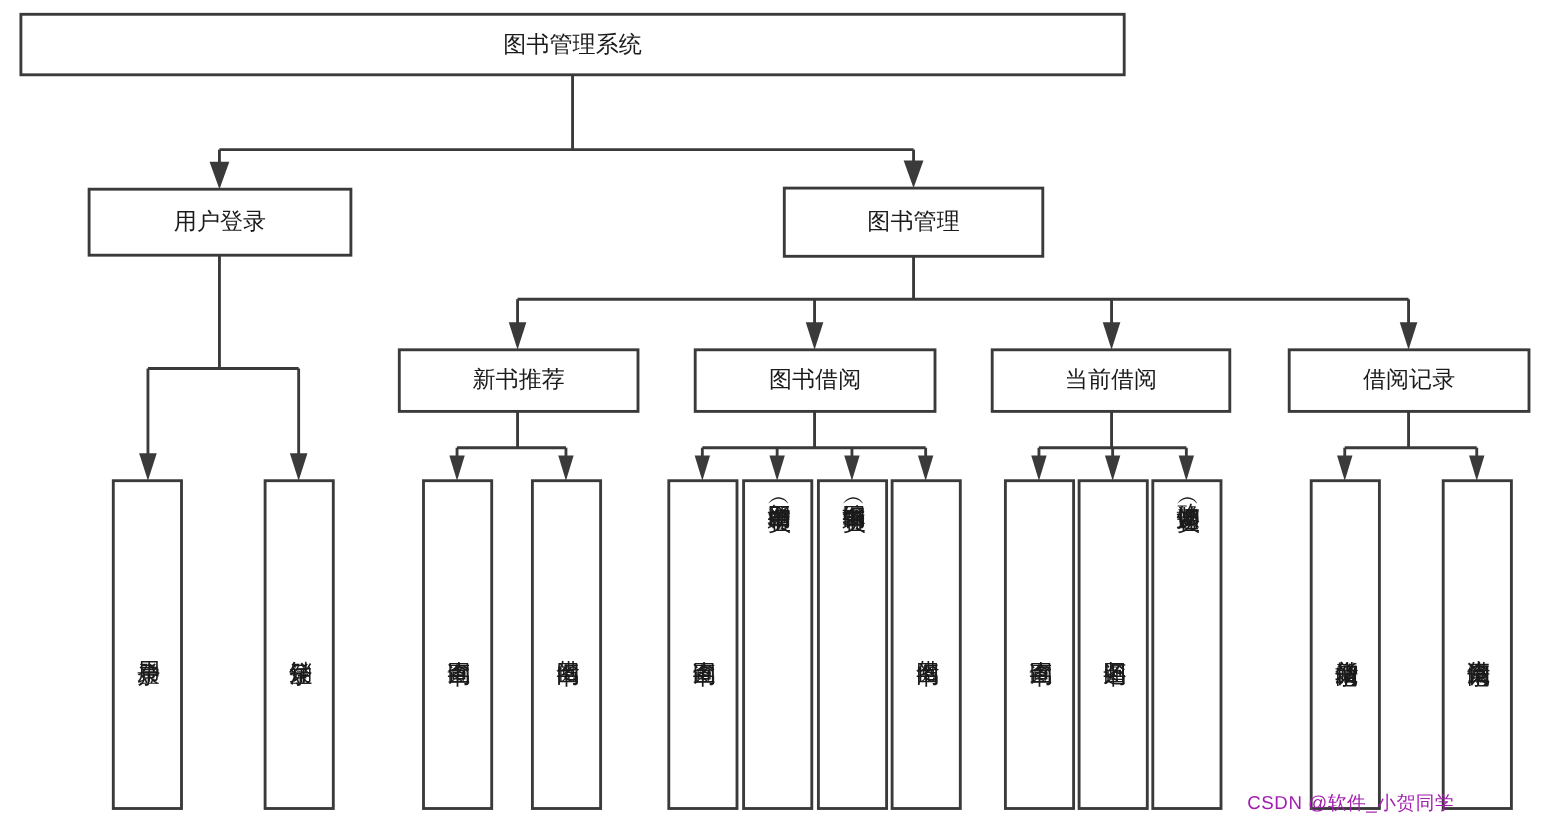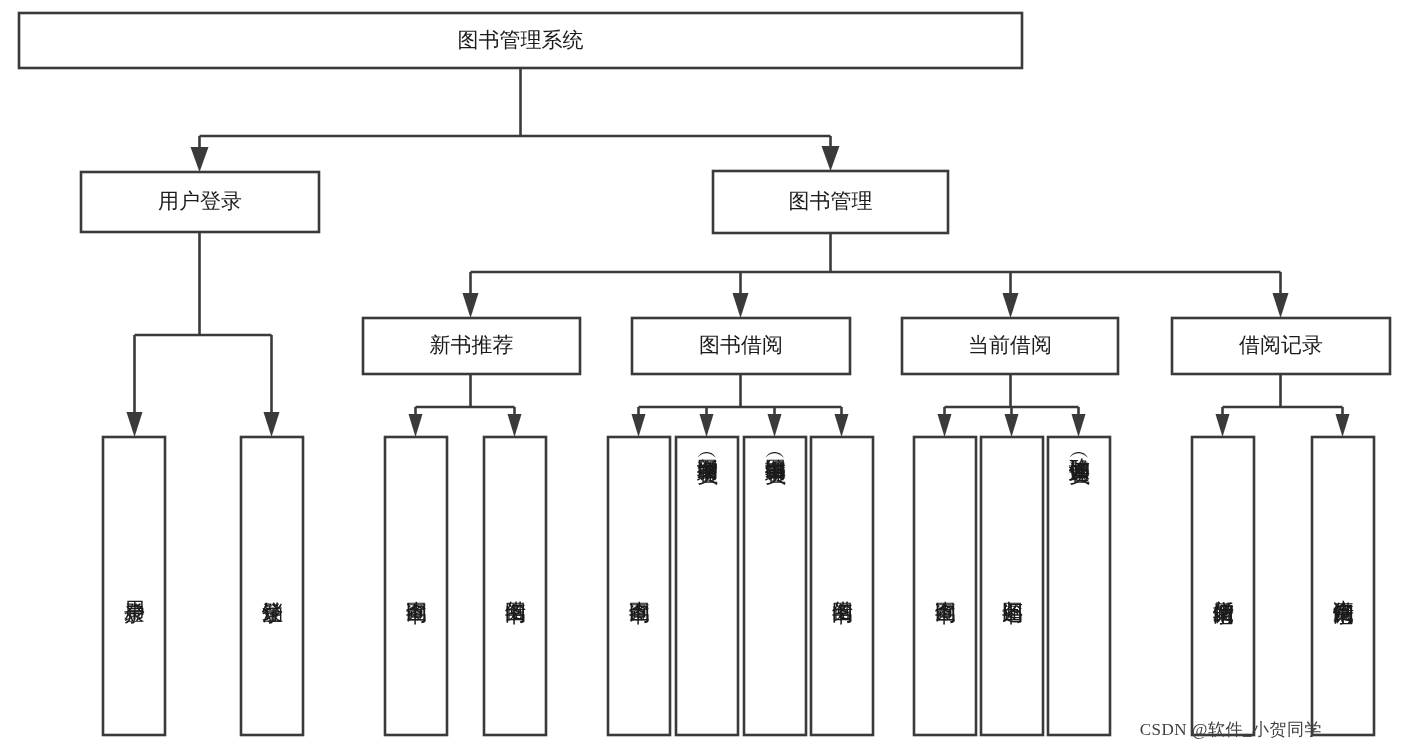--- a/index.html
+++ b/index.html
@@ -63,23 +63,23 @@
     line-height: 1.18;
     letter-spacing: 1px;
     color: #1b1b1b;
     white-space: nowrap;
     text-align: center;
   }
   .watermark {
     position: absolute;
     right: 8px;
     bottom: 6px;
-    font-family: Liberation Serif, serif;
+    font-family: Liberation Sans, sans-serif;
     font-size: 17px;
-    color: #404040;
+    color: #a21caf;
     letter-spacing: 0.5px;
     white-space: nowrap;
   }
 </style>
 </head>
 <body>
 
 <div id="diagram-root">
 
   <svg id="tree-svg" viewBox="0 0 1405 747">

